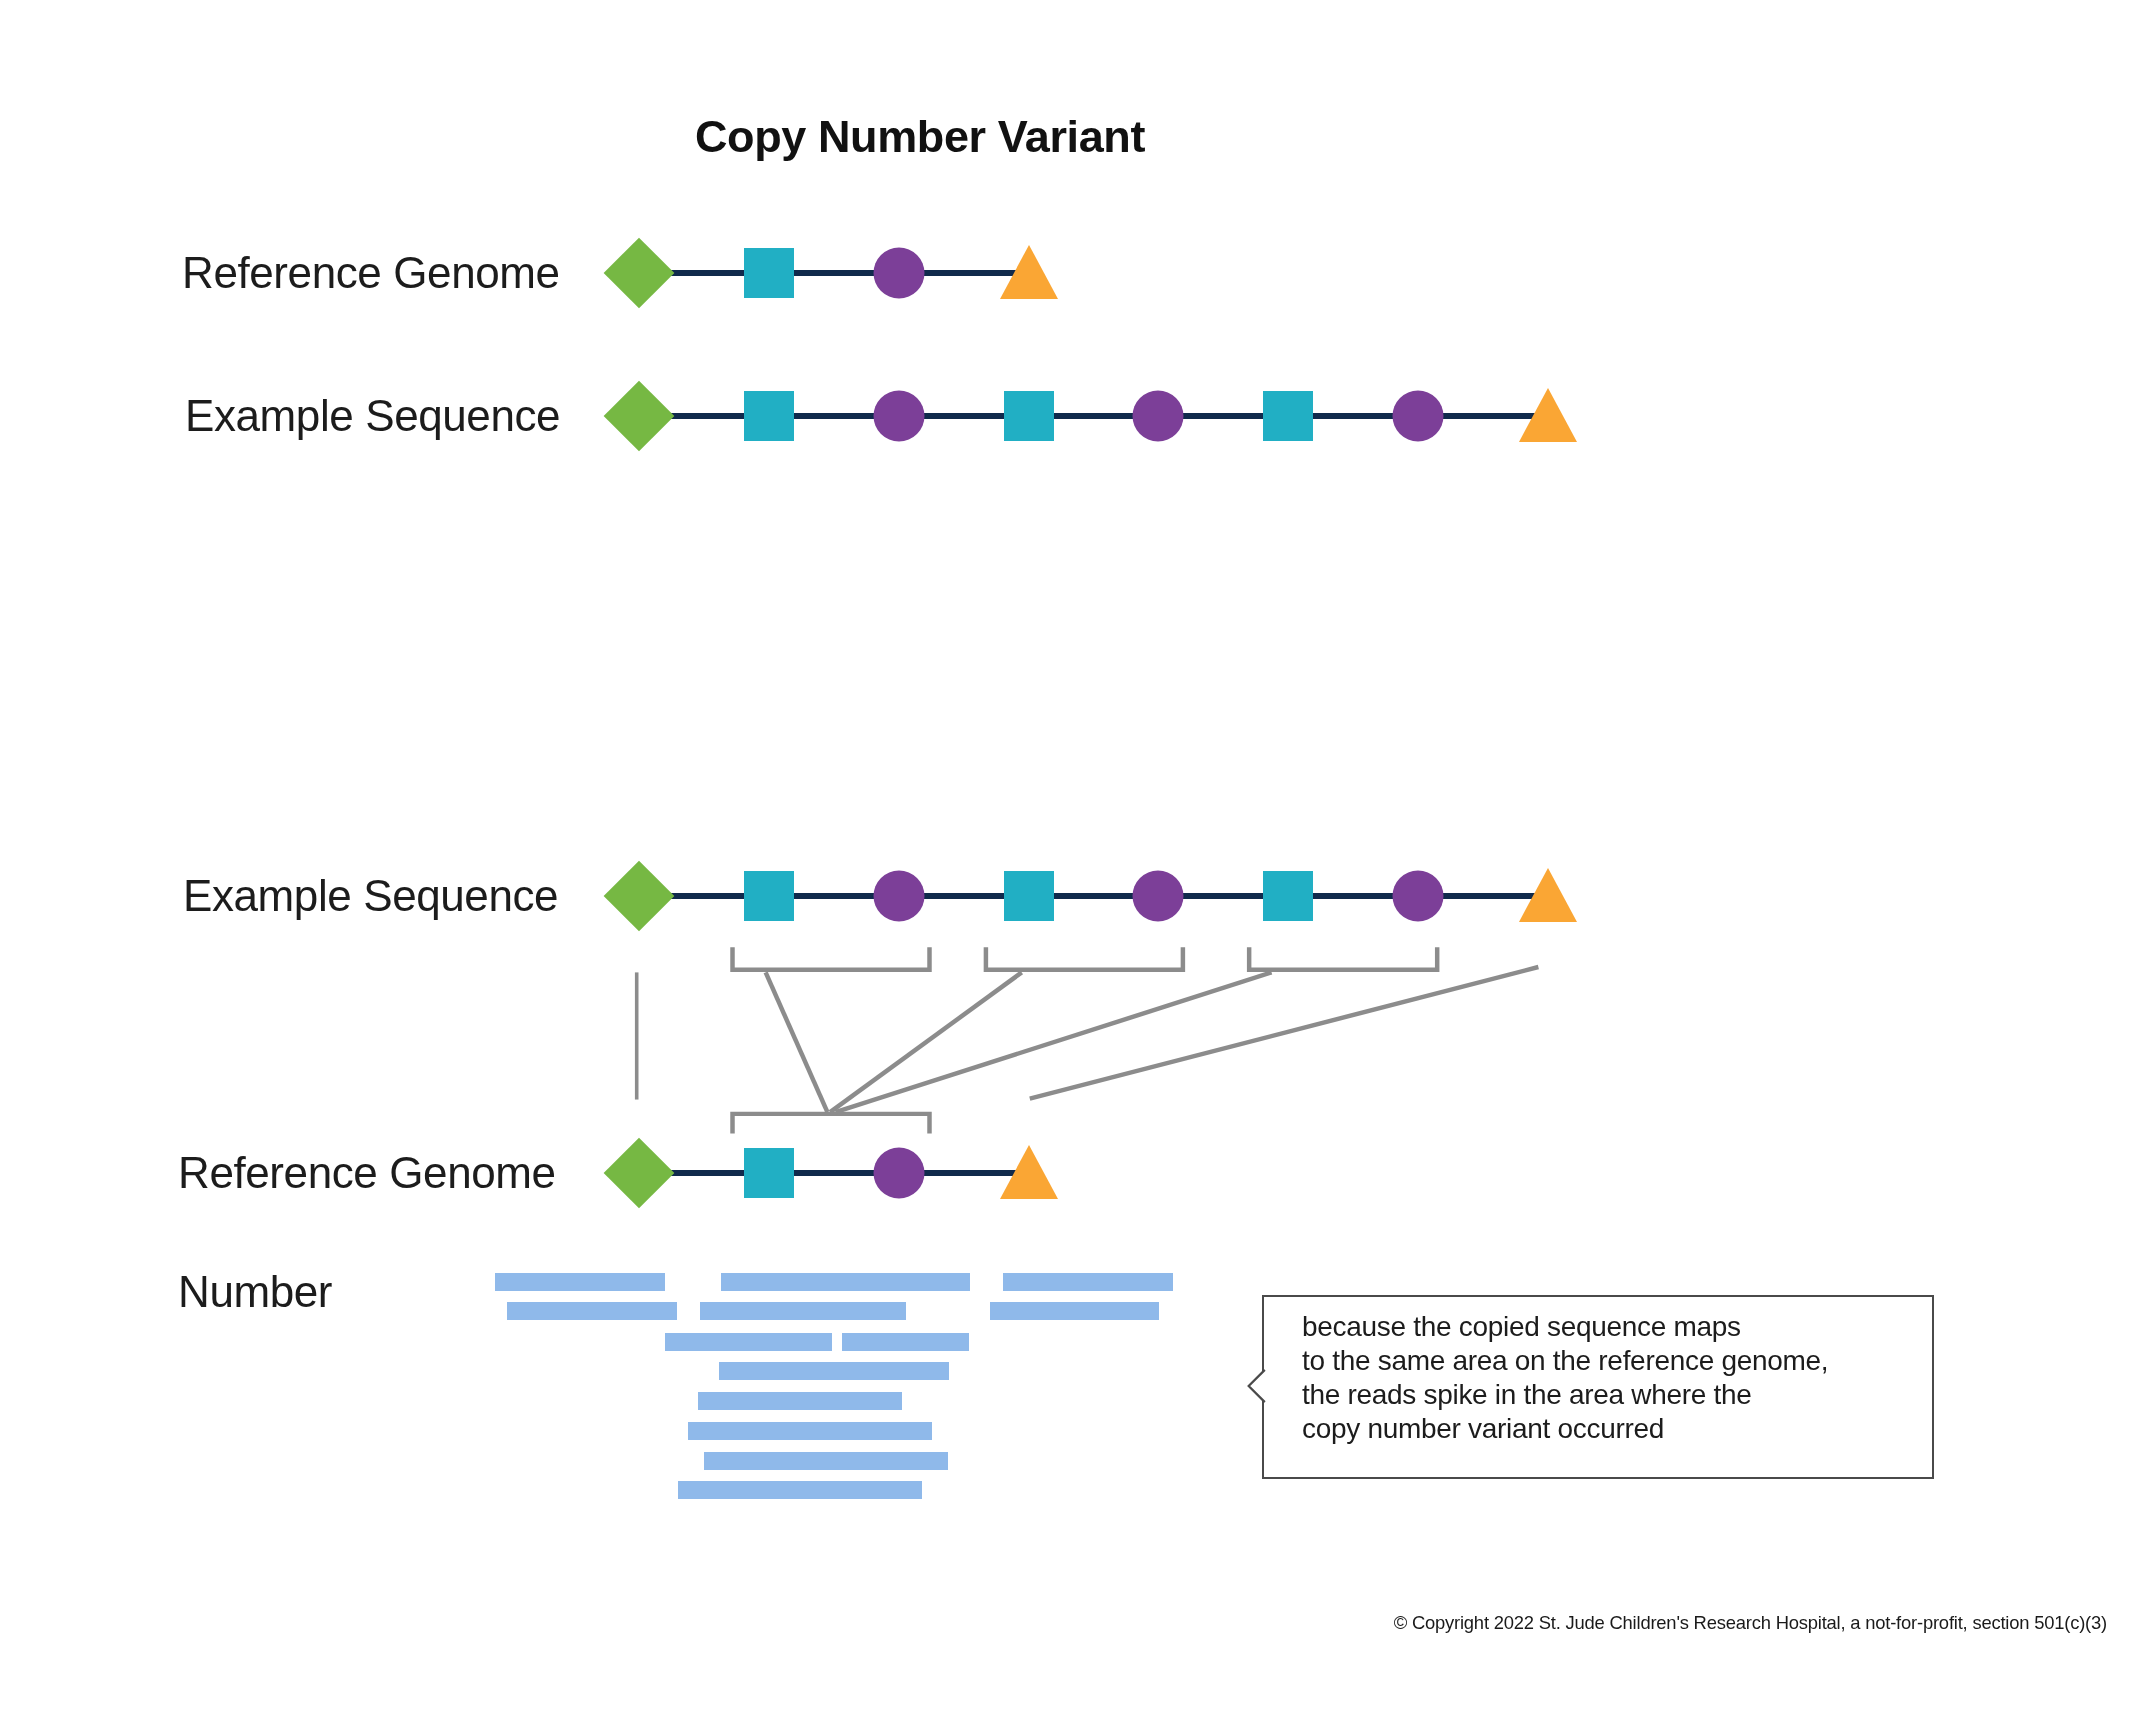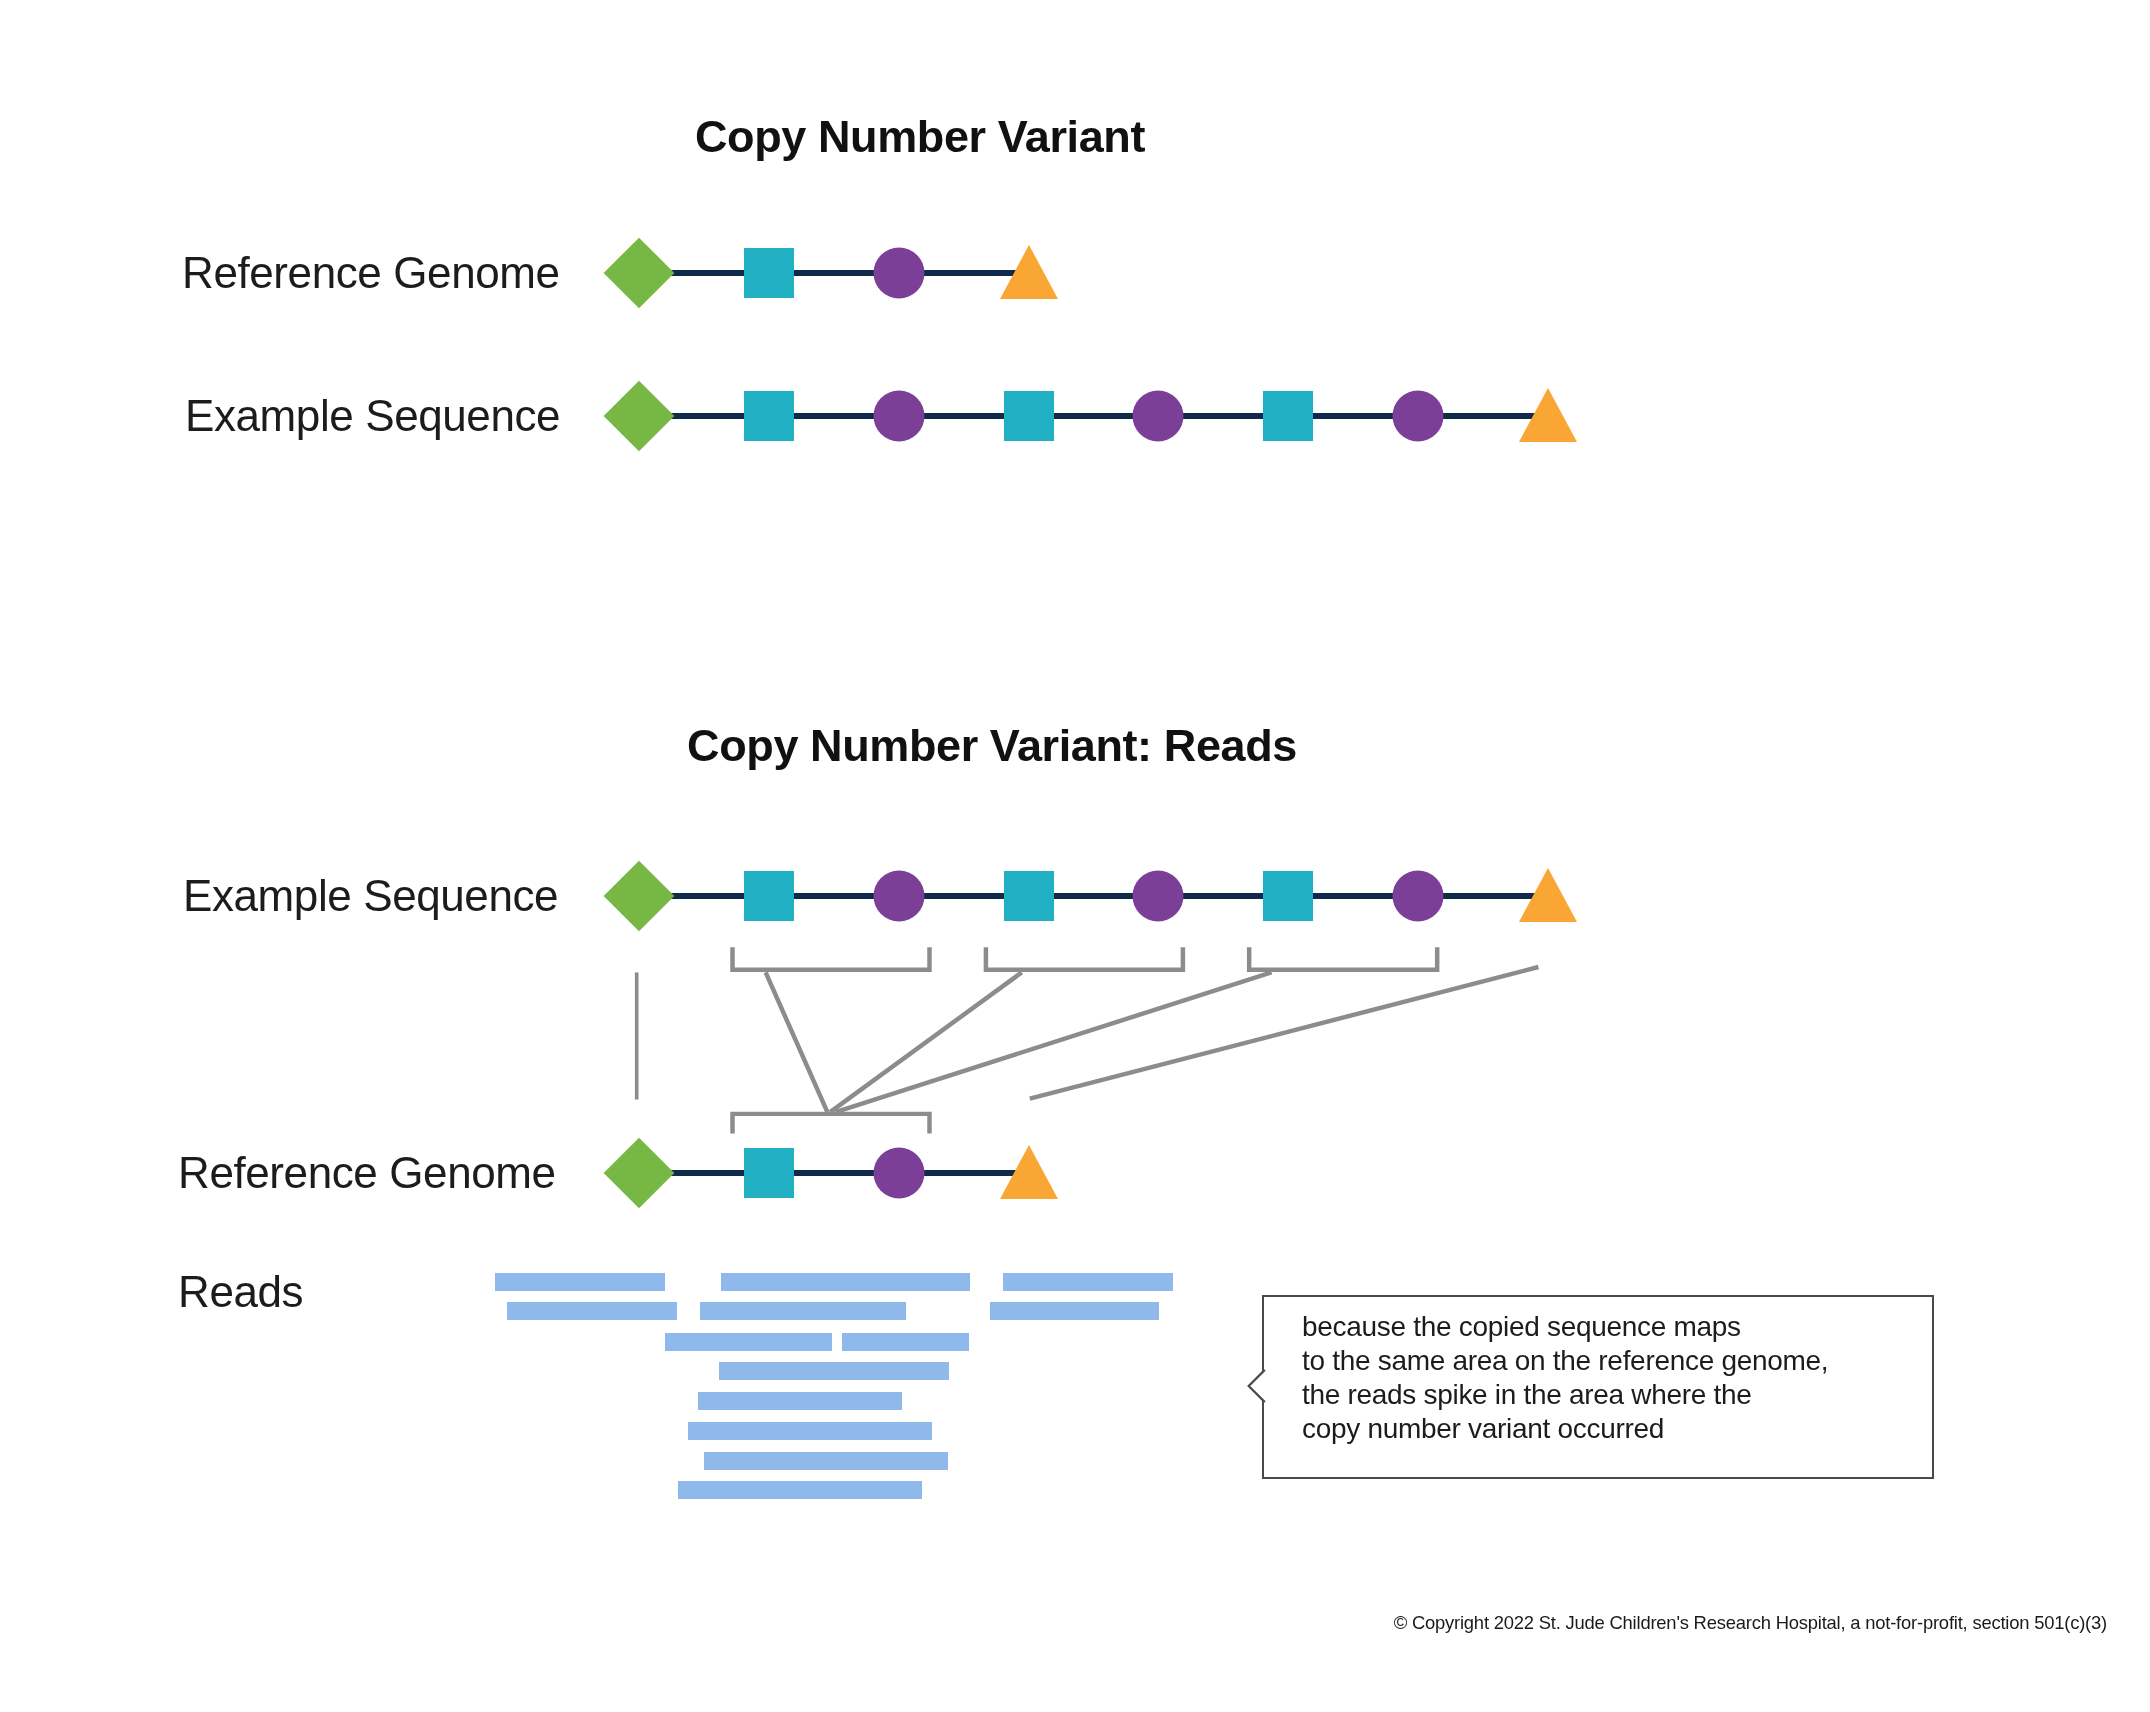--- a/index.html
+++ b/index.html
@@ -89,21 +89,20 @@
         <div class="sh sh-square"></div>
       </div>
       <div class="shape-pos" style="left: 779px;">
         <div class="sh sh-circle"></div>
       </div>
       <div class="shape-pos" style="left: 909px;">
         <div class="sh sh-triangle"></div>
       </div>
     </div>
 
-  <div class="section-title" style="left:992px;top:746px">Copy Number Variant: Reads</div>
 
   <div class="row-label" style="left:183px;top:896px">Example Sequence</div>
   <div class="seq-row" style="left:639px;top:896px">
       <div class="track-line" style="width: 909px;"></div>
       <div class="shape-pos" style="left: 0px;">
         <div class="sh sh-diamond"></div>
       </div>
       <div class="shape-pos" style="left: 130px;">
         <div class="sh sh-square"></div>
       </div>
@@ -151,21 +150,21 @@
         <div class="sh sh-square"></div>
       </div>
       <div class="shape-pos" style="left: 260px;">
         <div class="sh sh-circle"></div>
       </div>
       <div class="shape-pos" style="left: 390px;">
         <div class="sh sh-triangle"></div>
       </div>
     </div>
 
-  <div class="row-label" style="left:178px;top:1292px">Reads</div>
+  <div class="row-label" style="left:178px;top:1292px">Number</div>
   <div id="reads-pileup">
       <div class="read-bar" style="left: 495px; top: 1273px; width: 170px;"></div>
       <div class="read-bar" style="left: 721px; top: 1273px; width: 249px;"></div>
       <div class="read-bar" style="left: 1003px; top: 1273px; width: 170px;"></div>
       <div class="read-bar" style="left: 507px; top: 1302px; width: 170px;"></div>
       <div class="read-bar" style="left: 700px; top: 1302px; width: 206px;"></div>
       <div class="read-bar" style="left: 990px; top: 1302px; width: 169px;"></div>
       <div class="read-bar" style="left: 665px; top: 1333px; width: 167px;"></div>
       <div class="read-bar" style="left: 842px; top: 1333px; width: 127px;"></div>
       <div class="read-bar" style="left: 719px; top: 1362px; width: 230px;"></div>

